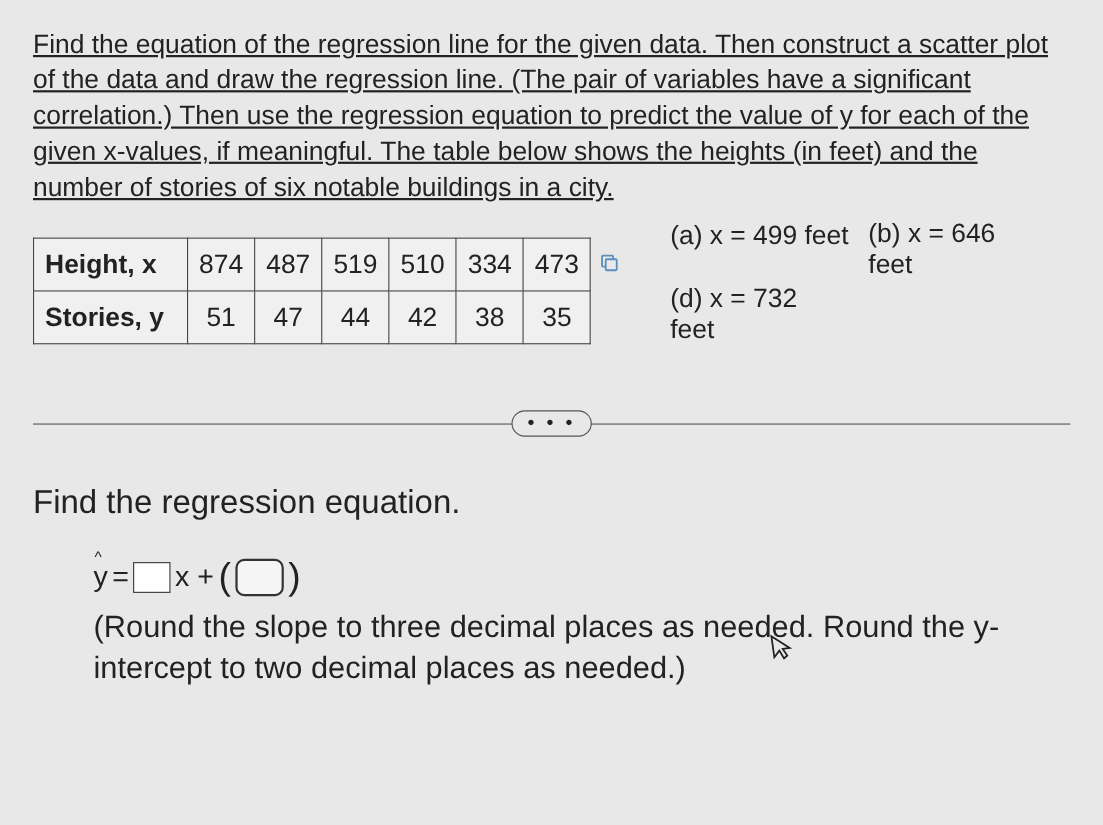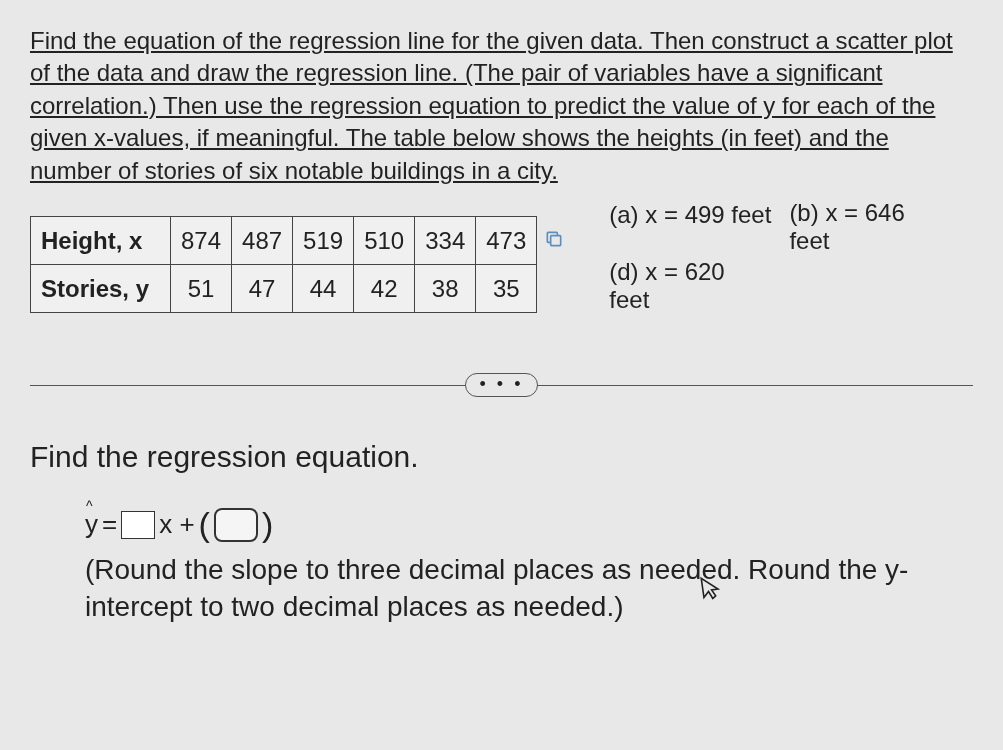--- a/index.html
+++ b/index.html
@@ -183,21 +183,21 @@
     </span>
   </div>
 
   <div class="options">
     <div>(a) x = 499 feet</div>
     <div class="opt-b">
       <span>(b) x = 646</span><br>
       <span>feet</span>
     </div>
     <div class="opt-d">
-      <span>(d) x = 620</span><br>
+      <span>(d) x = 732</span><br>
       <span>feet</span>
     </div>
   </div>
 </div>
 
 <div class="divider-area">
   <hr class="divider-line">
   <div class="ellipsis-pill">• • •</div>
   <hr class="divider-line">
 </div>

